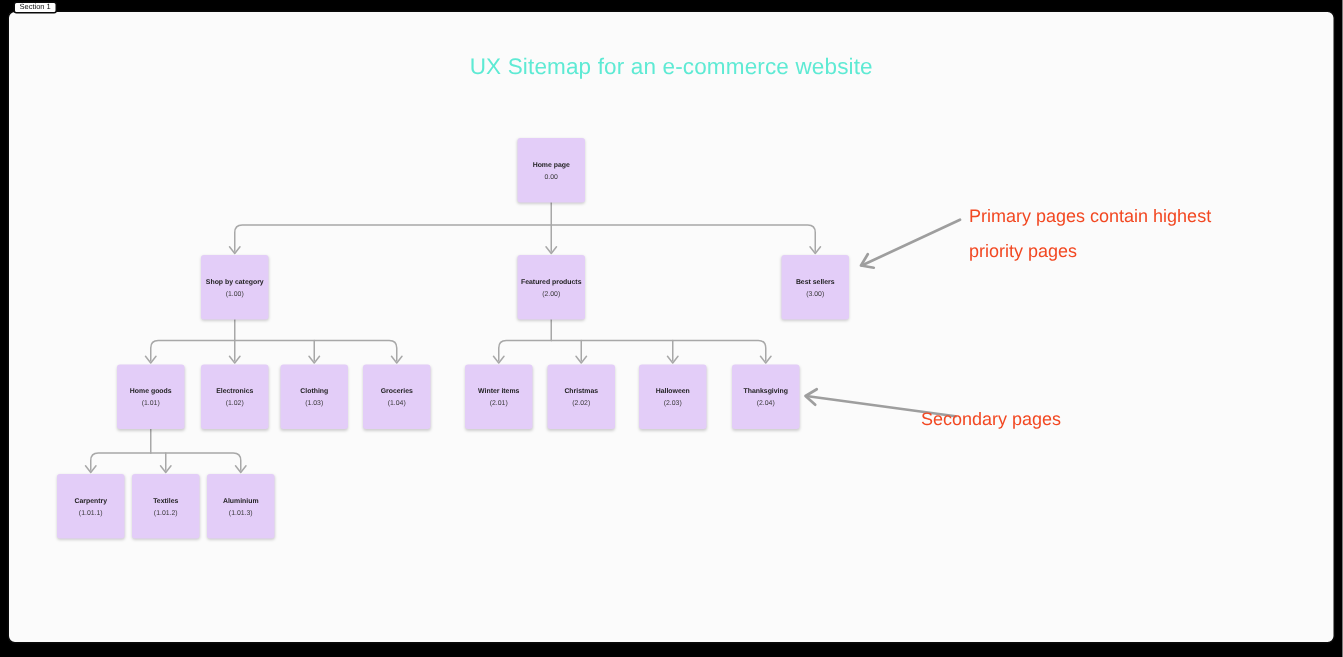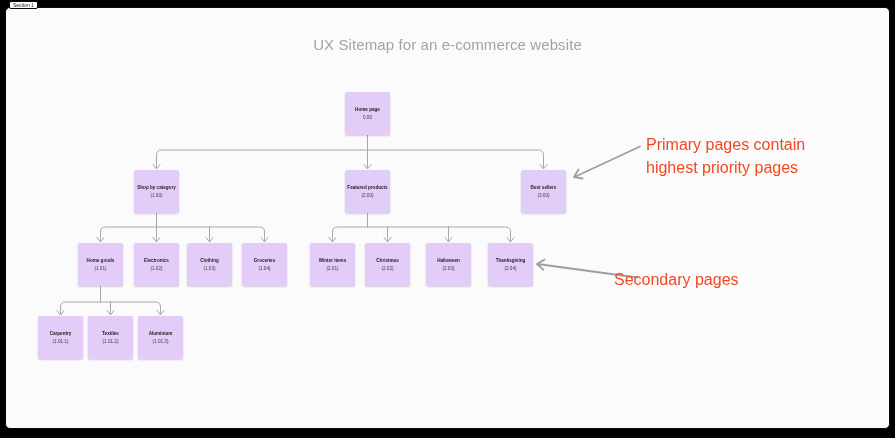--- a/index.html
+++ b/index.html
@@ -13,39 +13,39 @@
     background:#fbfbfb;border:1.5px solid #0a0a0a;border-radius:5px;
     z-index:1;
   }
   .section-tab{
     position:absolute;left:9px;top:1px;z-index:6;
     background:#ffffff;border:1px solid #0a0a0a;border-radius:2px;
     font-size:5px;line-height:6px;padding:0 3px;color:#111;
   }
   .diagram-title{
     position:absolute;left:0;right:0;top:36px;z-index:4;
-    text-align:center;font-size:15px;font-weight:500;color:#a3a3a3;
+    text-align:center;font-size:15px;font-weight:500;color:#5eead4;
     letter-spacing:.1px;
   }
   .connector-layer{
     position:absolute;left:0;top:0;z-index:2;pointer-events:none;
   }
   .node{
     position:absolute;width:45px;height:43px;z-index:3;
     background:#e3cdf8;border-radius:2px;
     box-shadow:0 1px 2px rgba(0,0,0,0.18);
     display:flex;flex-direction:column;align-items:center;justify-content:center;
     gap:2px;padding:2px;box-sizing:border-box;
     text-align:center;color:#1e1e1e;cursor:default;
   }
   .node-label{font-size:4.6px;line-height:1.35;font-weight:600;}
   .node-code{font-size:4.6px;line-height:1.2;font-weight:400;color:#3a3a3a;}
   .annotation{
     position:absolute;z-index:4;color:#f24822;font-weight:500;
-    font-size:16px;line-height:23px;
+    font-size:12px;line-height:23px;
   }
   .annotation-primary{left:646px;top:133px;width:176px;}
   .annotation-secondary{left:614px;top:268px;width:200px;}
 </style>
 </head>
 <body>
 
 <div class="section-frame"></div>
 <div class="section-tab">Section 1</div>
 

